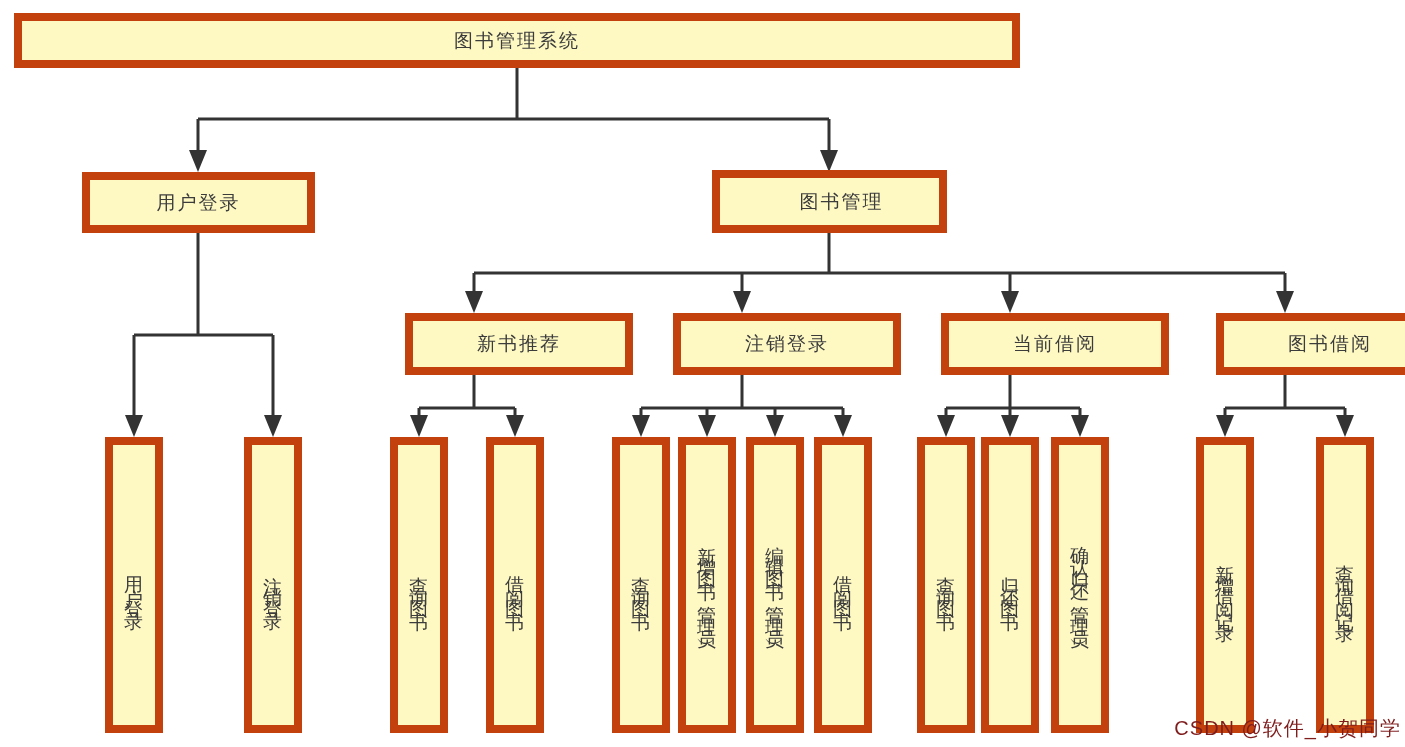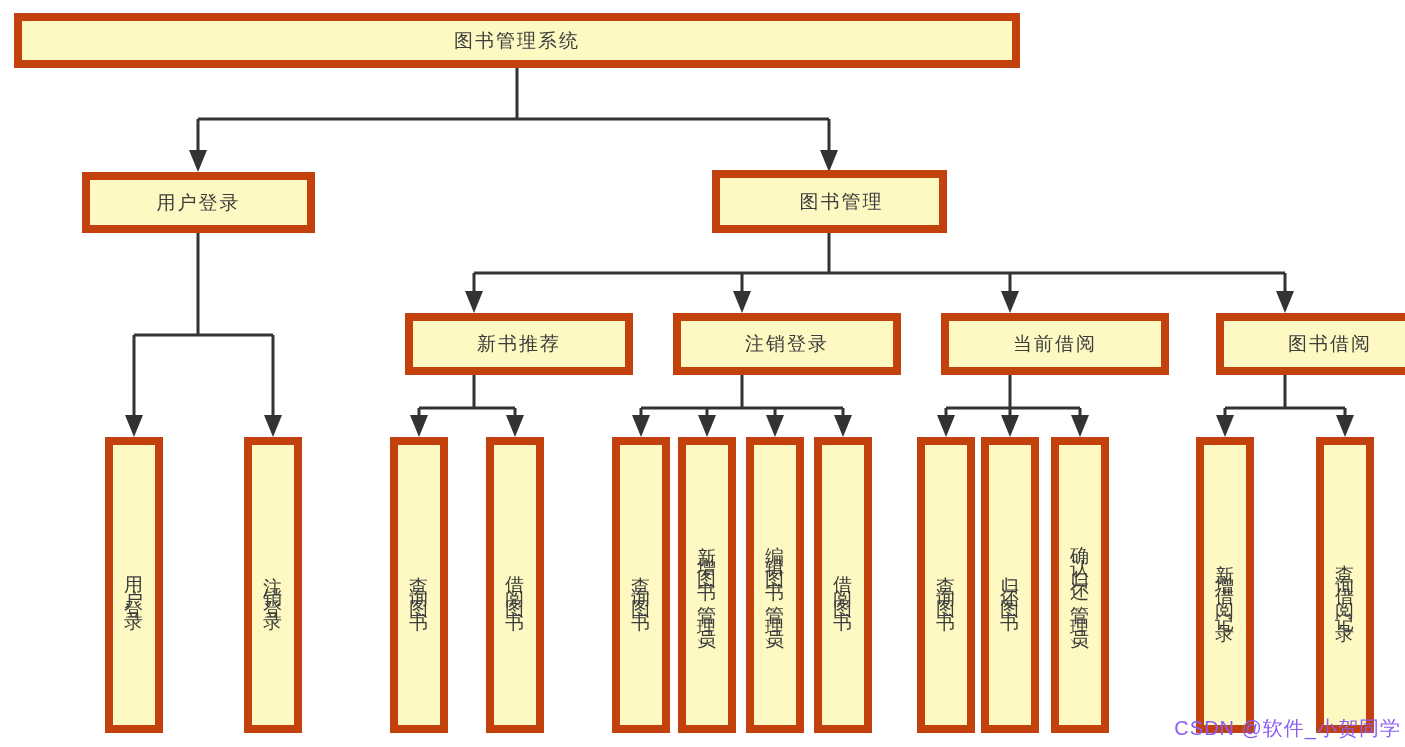--- a/index.html
+++ b/index.html
@@ -54,21 +54,21 @@
   .leaf-bb-borrow{left:814px;}
   .leaf-cb-query{left:917px;}
   .leaf-cb-return{left:981px;}
   .leaf-cb-confirm{left:1051px;}
   .leaf-br-add{left:1196px;}
   .leaf-br-query{left:1316px;}
   .watermark{
     position:absolute;
     right:4px;bottom:5px;
     font-size:20px;
-    color:#8b5cf6;
+    color:#7f1d1d;
     z-index:2;
     letter-spacing:1px;
     white-space:nowrap;
   }
 </style>
 </head>
 <body>
 
 <div class="canvas">
 

